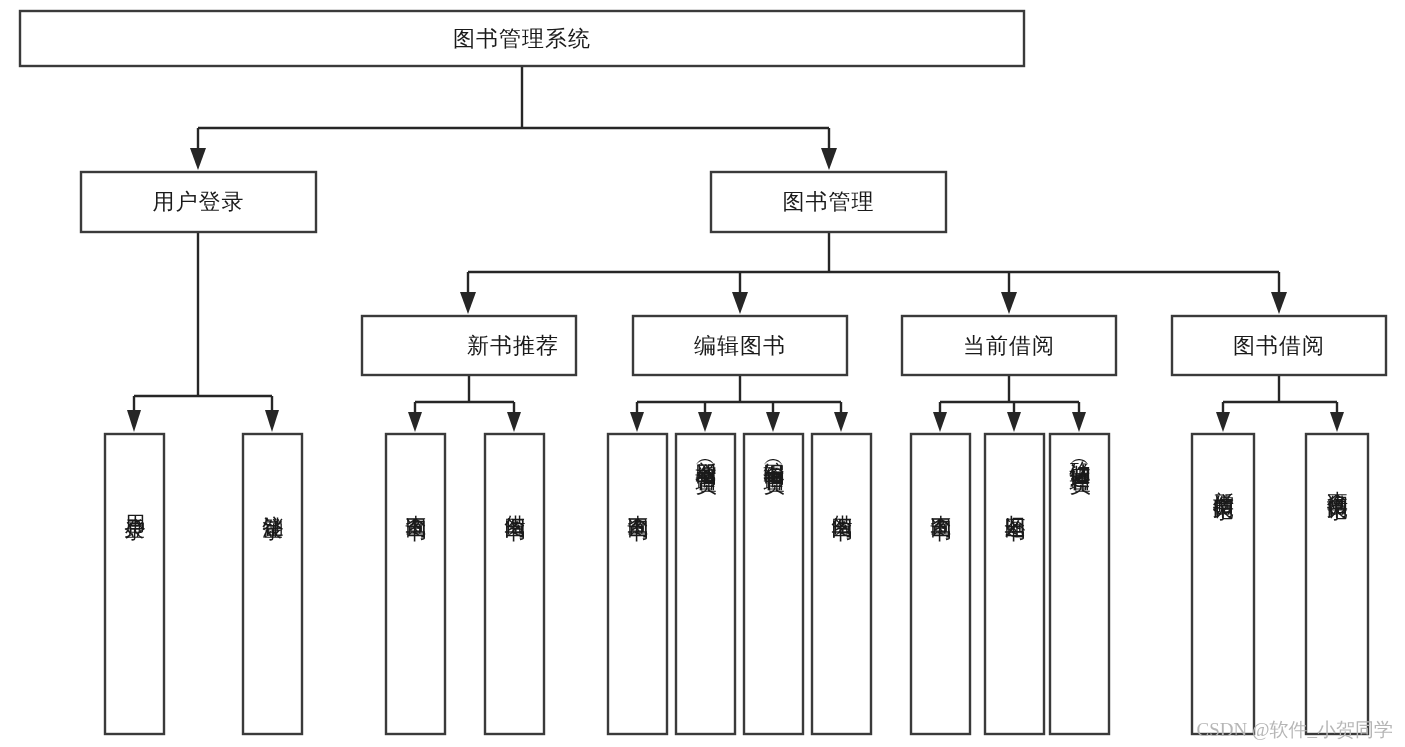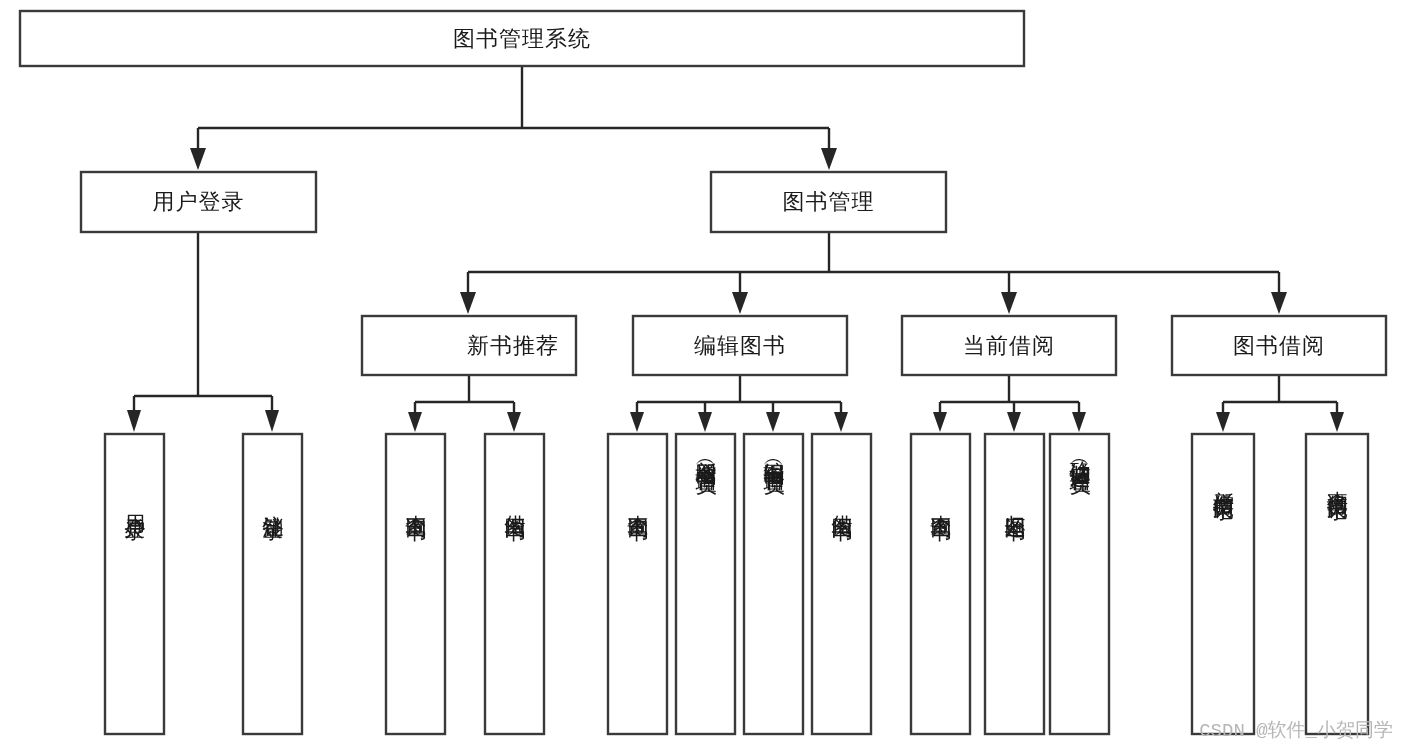--- a/index.html
+++ b/index.html
@@ -68,21 +68,21 @@
     font-family: "DejaVu Sans", "Liberation Sans", sans-serif;
     font-size: 22px;
     color: #1a1a1a;
     letter-spacing: 1px;
     white-space: nowrap;
   }
   #watermark {
     position: absolute;
     right: 12px;
     bottom: 4px;
-    font-family: Liberation Mono, monospace;
+    font-family: Liberation Serif, serif;
     font-size: 19px;
     color: #b6b6b6;
     white-space: nowrap;
     pointer-events: none;
   }
 </style>
 </head>
 <body>
 
 <div id="diagram-root">

